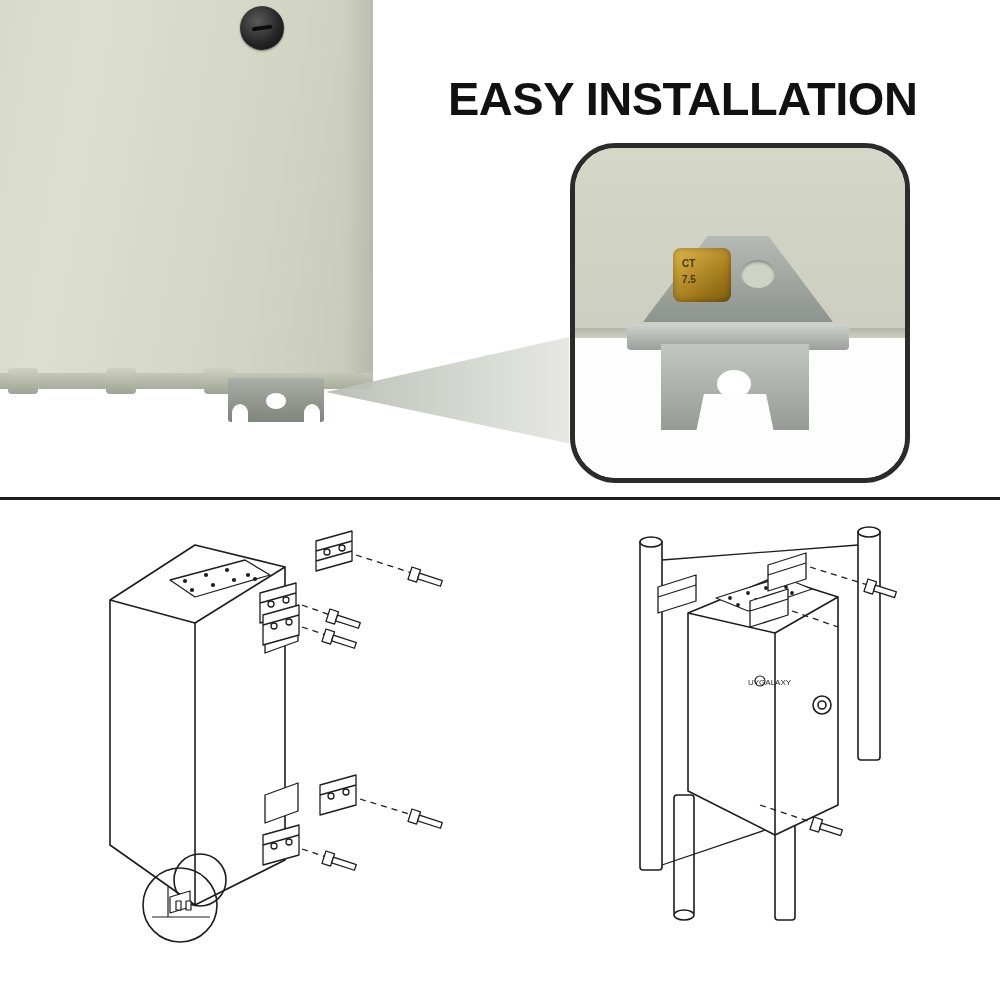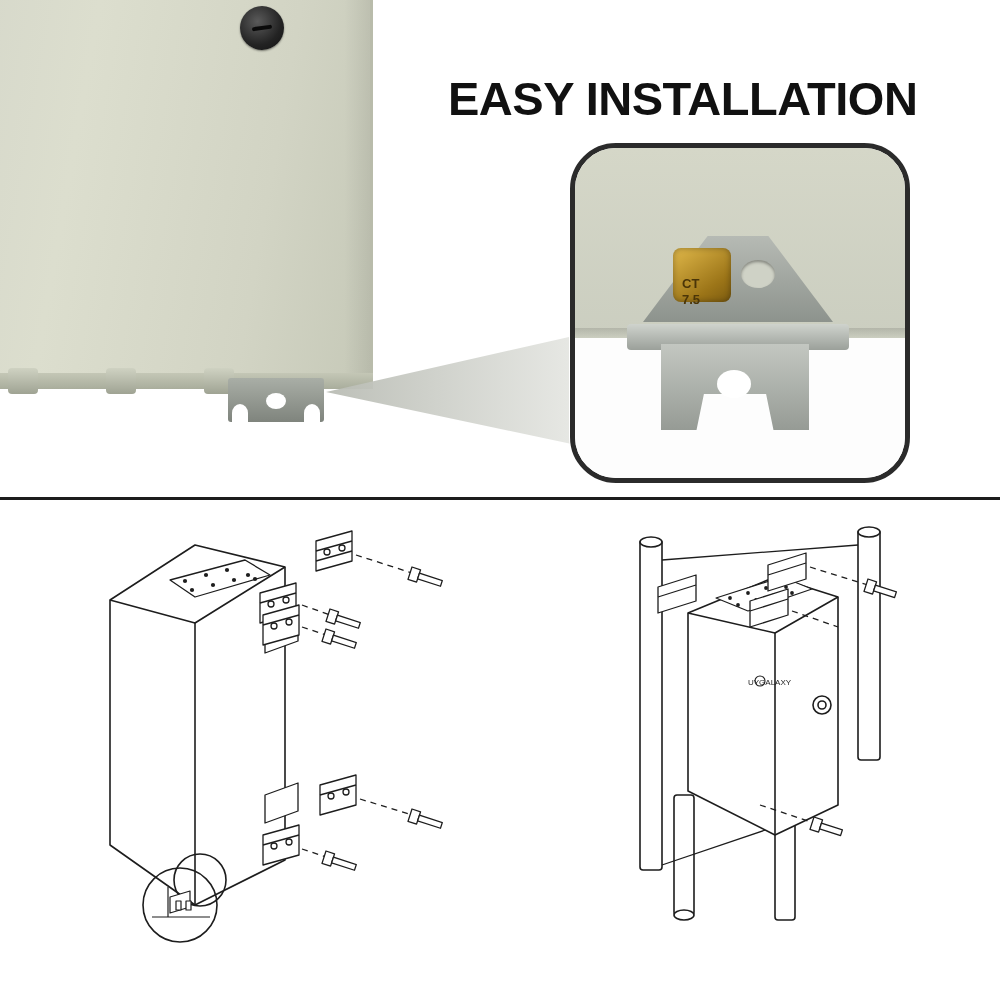--- a/index.html
+++ b/index.html
@@ -79,21 +79,21 @@
     position:absolute;left:68px;top:88px;width:190px;height:86px;
     background:linear-gradient(180deg,#b6bab4,#8d938d);
     clip-path:polygon(34% 0,66% 0,100% 100%,0 100%);
   }
   .zc-brkt-hole{position:absolute;left:166px;top:112px;width:34px;height:28px;border-radius:50%;background:#cfd2c6;box-shadow:inset 0 2px 3px rgba(0,0,0,.35);}
   .zc-bolt{
     position:absolute;left:98px;top:100px;width:58px;height:54px;border-radius:8px;
     background:linear-gradient(145deg,#e0b84a,#9c7518 70%,#7d5c10);
     box-shadow:inset 0 0 6px rgba(0,0,0,.35);
   }
-  .zc-bolt span{position:absolute;left:9px;top:8px;color:#4a3508;font-size:13px;font-weight:bold;line-height:15px;margin-top:20px;}
+  .zc-bolt span{position:absolute;left:9px;top:8px;color:#4a3508;font-size:10px;font-weight:bold;line-height:15px;}
   .zc-plate{
     position:absolute;left:52px;top:176px;width:222px;height:26px;border-radius:4px;
     background:linear-gradient(180deg,#cfd3cd,#9ba09a);
   }
   .zc-brkt-bot{
     position:absolute;left:86px;top:196px;width:148px;height:86px;
     background:linear-gradient(180deg,#c3c7c1,#969b95);
     clip-path:polygon(0 0,100% 0,100% 100%,76% 100%,71% 58%,29% 58%,24% 100%,0 100%);
   }
   .zc-brkt-bot-hole{position:absolute;left:142px;top:222px;width:34px;height:28px;border-radius:50%;background:#ffffff;}

